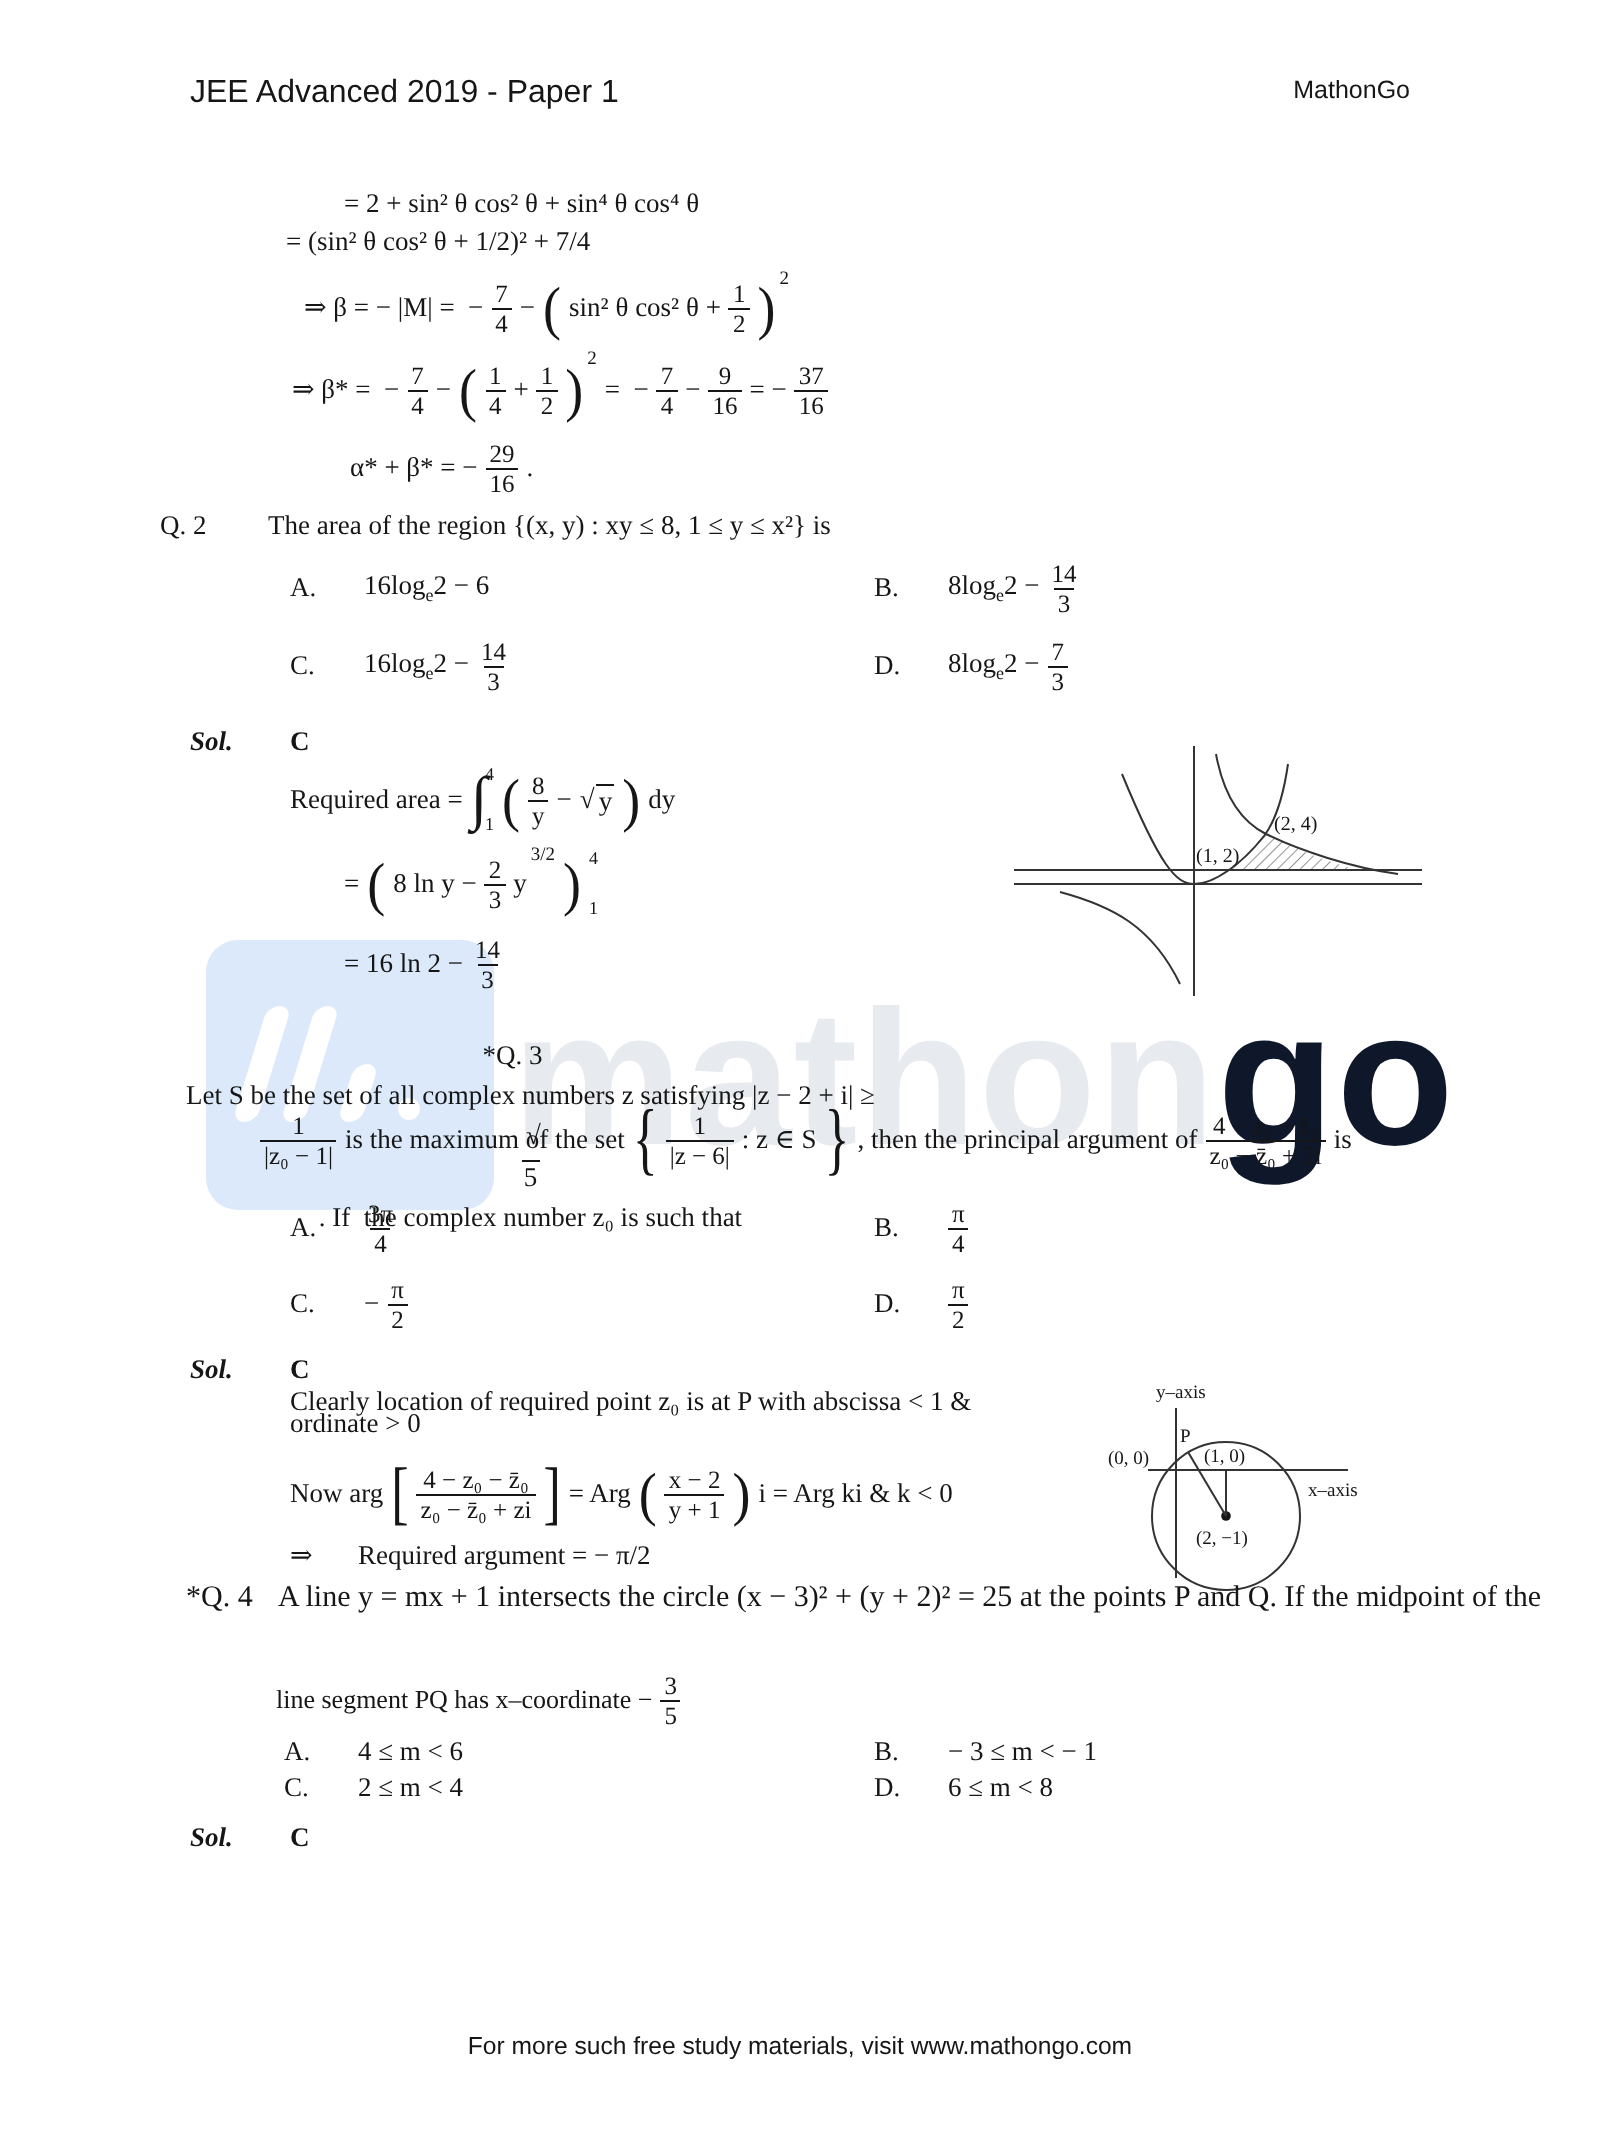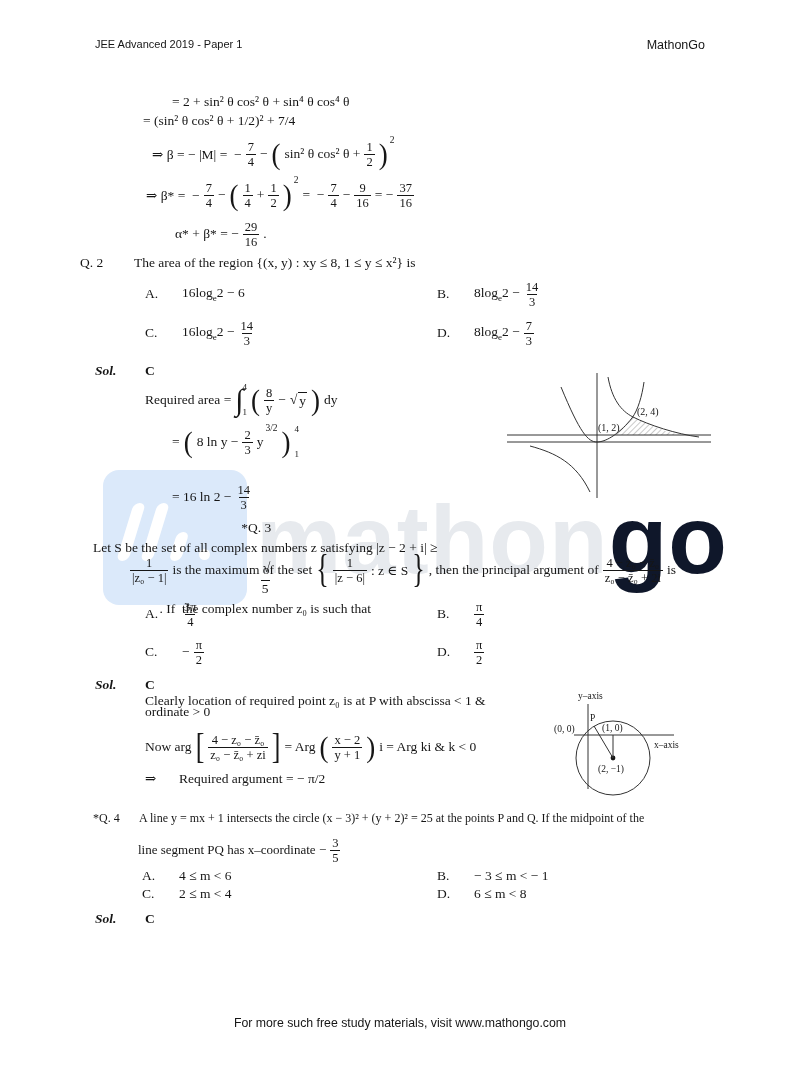--- a/index.html
+++ b/index.html
@@ -49,21 +49,21 @@
   <div class="wm wmbox">
     <div class="slash s1"></div>
     <div class="slash s2"></div>
     <div class="slash s3"></div>
     <div class="sdot"></div>
   </div>
   <div class="wm wmword"><span>mathon</span><span class="wmblue">go</span></div>
 
   <div class="content">
 
-    <div class="abs sans" style="left:95px;top:38px;font-size:11px;">JEE Advanced 2019 - Paper 1</div>
+    <div class="abs sans" style="left:95px;top:38px;font-size:16px;">JEE Advanced 2019 - Paper 1</div>
     <div class="abs sans" style="right:95px;top:38px;font-size:12.5px;">MathonGo</div>
 
     <div class="abs mline" style="left:172px;top:94px;">= 2 + sin² θ cos² θ + sin⁴ θ cos⁴ θ</div>
     <div class="abs mline" style="left:143px;top:113px;">= (sin² θ cos² θ + 1/2)² + 7/4</div>
 
     <div class="abs mline" style="left:152px;top:133px;height:42px;">
       <span>⇒ β = − |M| =  −</span>
       <span class="frac"><span class="num">7</span><span class="den">4</span></span>
       <span>−</span>
       <span class="bp">(</span>
@@ -140,21 +140,21 @@
     <div class="abs mline" style="left:172px;top:421px;height:42px;">
       <span>=</span>
       <span class="bp">(</span>
       <span>8 ln y −</span>
       <span class="frac"><span class="num">2</span><span class="den">3</span></span>
       <span>y</span>
       <span class="psup">3/2</span>
       <span class="bp">)</span>
       <span class="lims"><span>4</span><span>1</span></span>
     </div>
-    <div class="abs mline" style="left:172px;top:463px;height:38px;margin-top:15px;">
+    <div class="abs mline" style="left:172px;top:463px;height:38px;">
       <span>= 16 ln 2 −</span>
       <span class="frac"><span class="num">14</span><span class="den">3</span></span>
     </div>
 
     <svg class="abs" style="left:504px;top:371px;" width="211" height="129" viewBox="0 0 211 129">
       <defs>
         <pattern id="hatch" width="4" height="4" patternUnits="userSpaceOnUse" patternTransform="rotate(45)">
           <line x1="0" y1="0" x2="0" y2="4" stroke="#666" stroke-width="0.7"></line>
         </pattern>
       </defs>
@@ -235,21 +235,21 @@
       <circle cx="61" cy="70" r="37" fill="none" stroke="#333" stroke-width="1"></circle>
       <circle cx="61" cy="70" r="2.4" fill="#161616"></circle>
       <line x1="61" y1="70" x2="42" y2="38" stroke="#333" stroke-width="1"></line>
       <line x1="61" y1="47" x2="61" y2="70" stroke="#333" stroke-width="1"></line>
       <text x="38" y="33" font-size="9.5">P</text>
       <text x="2" y="44" font-size="9.5">(0, 0)</text>
       <text x="50" y="43" font-size="9.5">(1, 0)</text>
       <text x="46" y="84" font-size="9.5">(2, −1)</text>
     </svg>
 
-    <div class="abs mline" style="left:93px;top:811px;font-size:12px;">
+    <div class="abs mline" style="left:93px;top:791px;font-size:15px;">
       <span style="width:42px;">*Q. 4</span>
       <span>A line y = mx + 1 intersects the circle (x − 3)² + (y + 2)² = 25 at the points P and Q. If the midpoint of the</span>
     </div>
     <div class="abs mline" style="left:138px;top:830px;height:40px;font-size:13px;">
       <span>line segment PQ has x–coordinate −</span>
       <span class="frac"><span class="num">3</span><span class="den">5</span></span>
     </div>
     <div class="abs mline" style="left:142px;top:868px;">
       <span class="olab">A.</span>
       <span>4 ≤ m &lt; 6</span>

